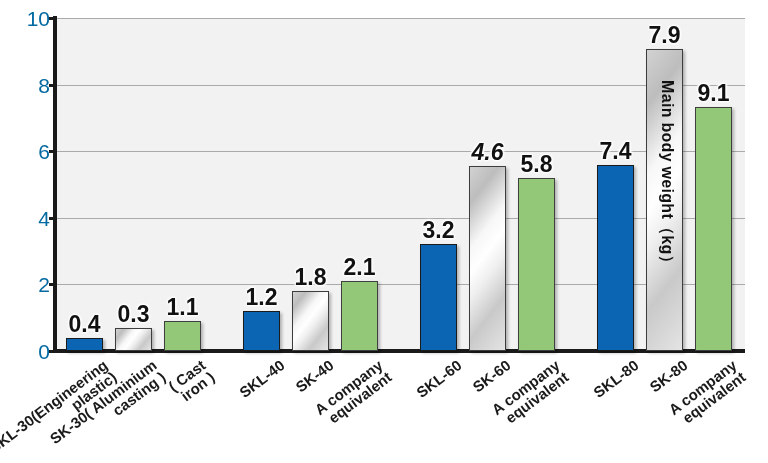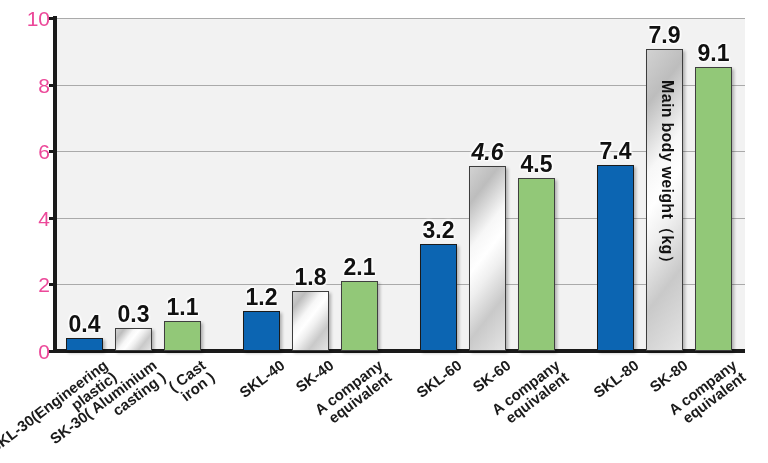--- a/index.html
+++ b/index.html
@@ -44,21 +44,21 @@
     left:49px;
     width:8px;
     height:3px;
     background:#1a1a1a;
   }
   .tick-label{
     position:absolute;
     right:718px;
     text-align:right;
     font-size:21px;
-    color:#ec4899;
+    color:#0369a1;
     line-height:1;
     transform:translateY(-50%);
     white-space:nowrap;
   }
 
   
   .bar{
     position:absolute;
     bottom:0;
     box-sizing:border-box;
@@ -177,29 +177,29 @@
       <div class="bar green" style="left: 341px; width: 37px; height: 69.93px; bottom: 112px;">
         <div class="bar-value">2.1</div>
       </div>
       <div class="bar blue" style="left: 420px; width: 37px; height: 106.56px; bottom: 112px;">
         <div class="bar-value">3.2</div>
       </div>
       <div class="bar silver" style="left: 469px; width: 37px; height: 185px; bottom: 112px; font-style: italic;">
         <div class="bar-value">4.6</div>
       </div>
       <div class="bar green" style="left: 518px; width: 37px; height: 173.16px; bottom: 112px;">
-        <div class="bar-value">4.5</div>
+        <div class="bar-value">5.8</div>
       </div>
       <div class="bar blue" style="left: 597px; width: 37px; height: 186.48px; bottom: 112px;">
         <div class="bar-value">7.4</div>
       </div>
       <div class="bar silver" style="left: 646px; width: 37px; height: 302px; bottom: 112px;">
         <div class="bar-value">7.9</div>
       </div>
-      <div class="bar green" style="left: 695px; width: 37px; height: 284px; bottom: 112px;">
+      <div class="bar green" style="left: 695px; width: 37px; height: 244px; bottom: 112px;">
         <div class="bar-value">9.1</div>
       </div>
     </div>
   <div id="xlabels">
       <div class="xlabel" style="left: 101px;"><span>SKL-30(Engineering</span><span class="l2">plastic)</span></div>
       <div class="xlabel" style="left: 150px;"><span>SK-30( Aluminium</span><span class="l2">casting )</span></div>
       <div class="xlabel" style="left: 199px;"><span>( Cast</span><span class="l2">iron )</span></div>
       <div class="xlabel" style="left: 278px;"><span>SKL-40</span></div>
       <div class="xlabel" style="left: 327px;"><span>SK-40</span></div>
       <div class="xlabel" style="left: 376px;"><span>A company</span><span class="l2">equivalent</span></div>

